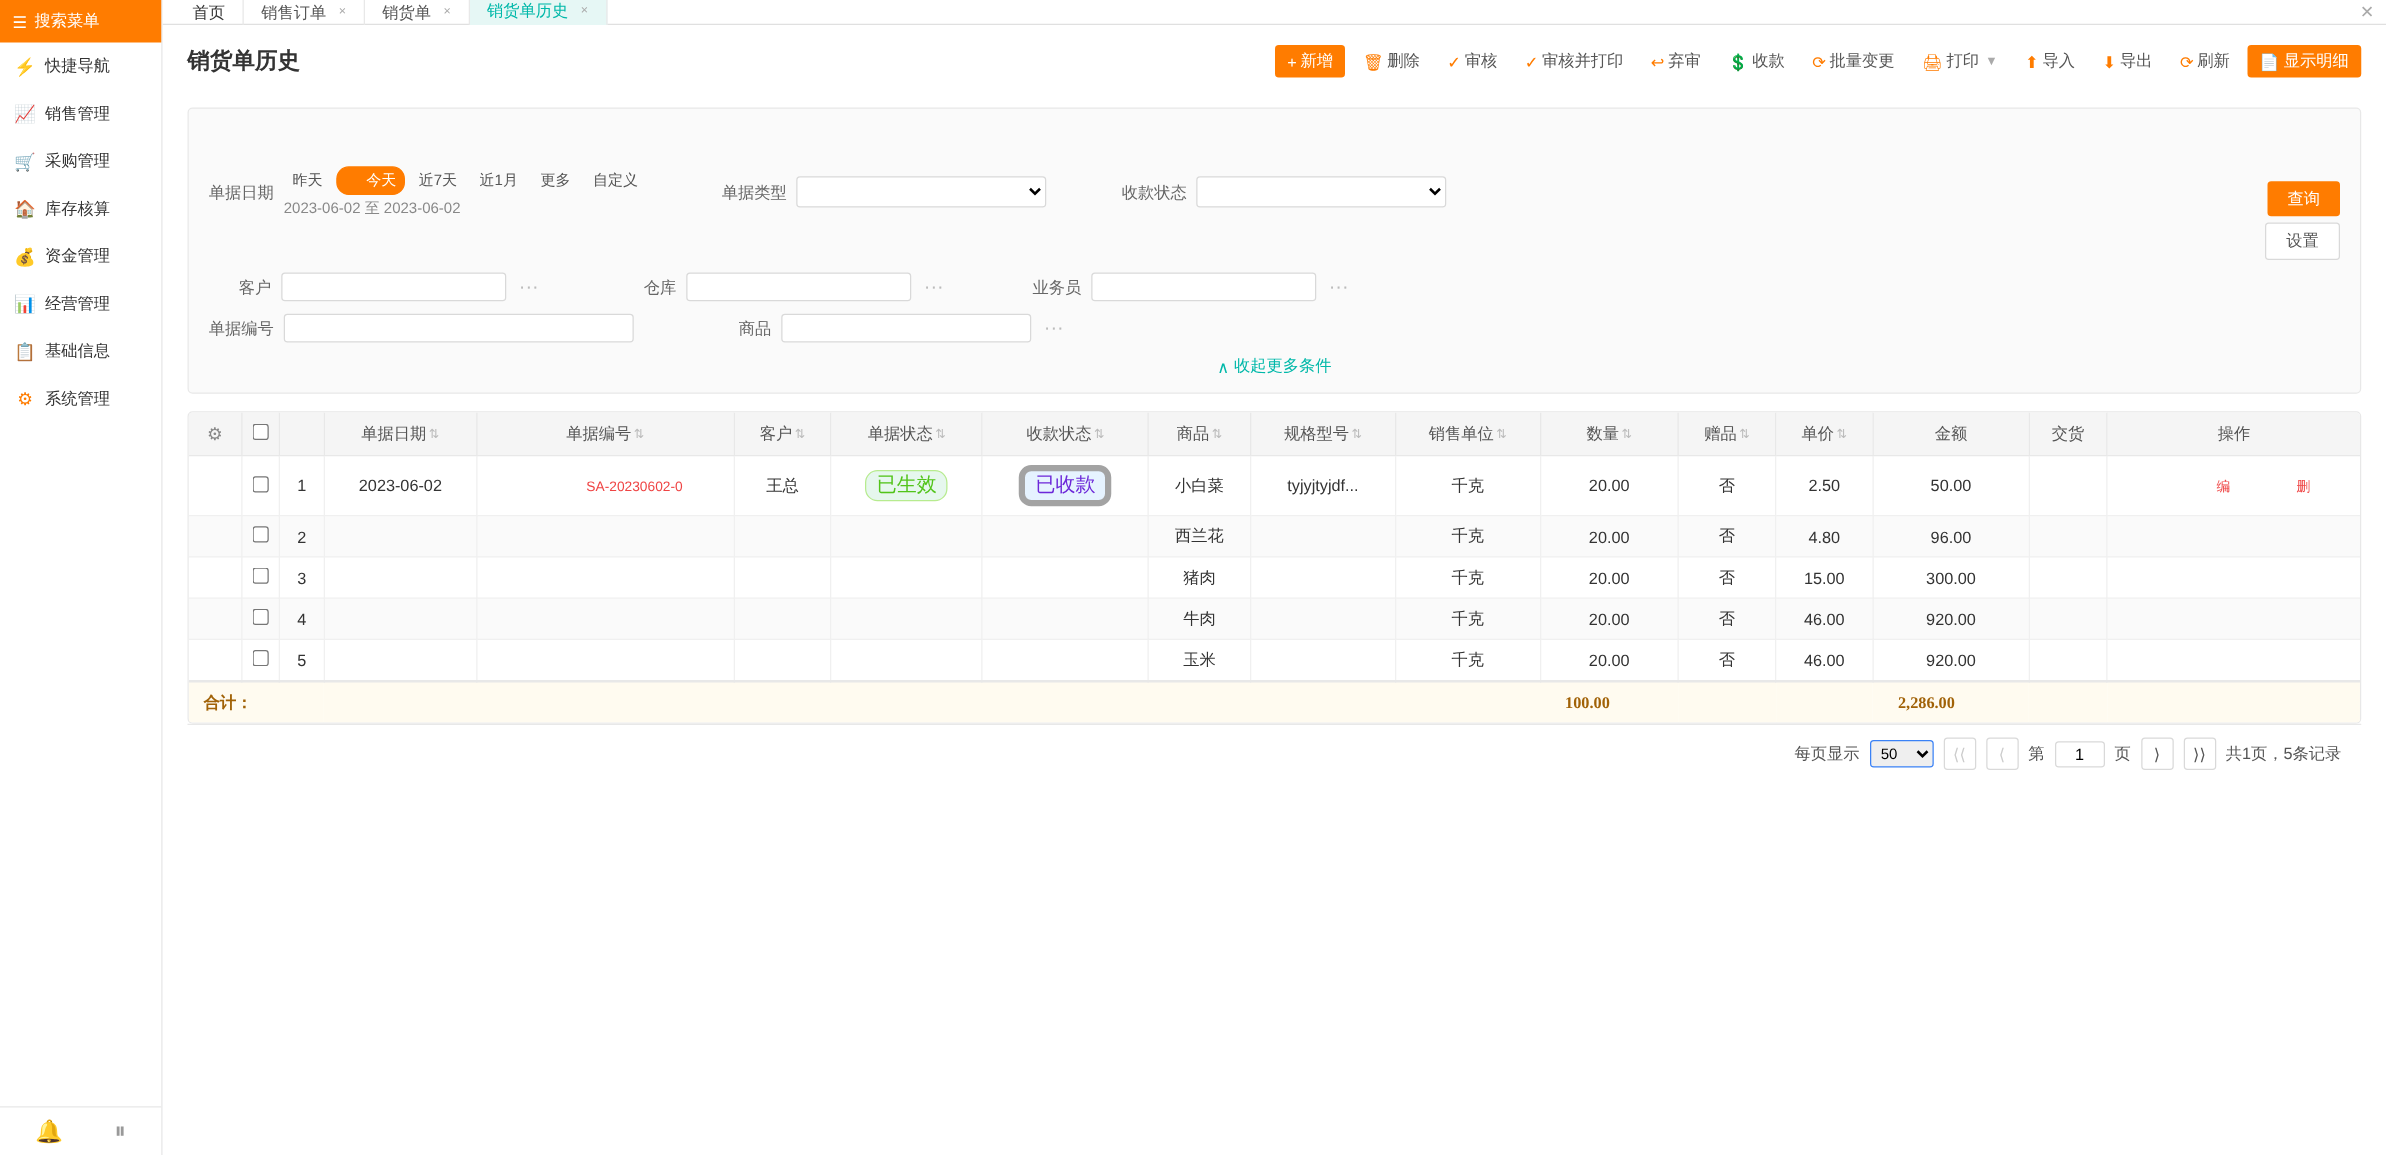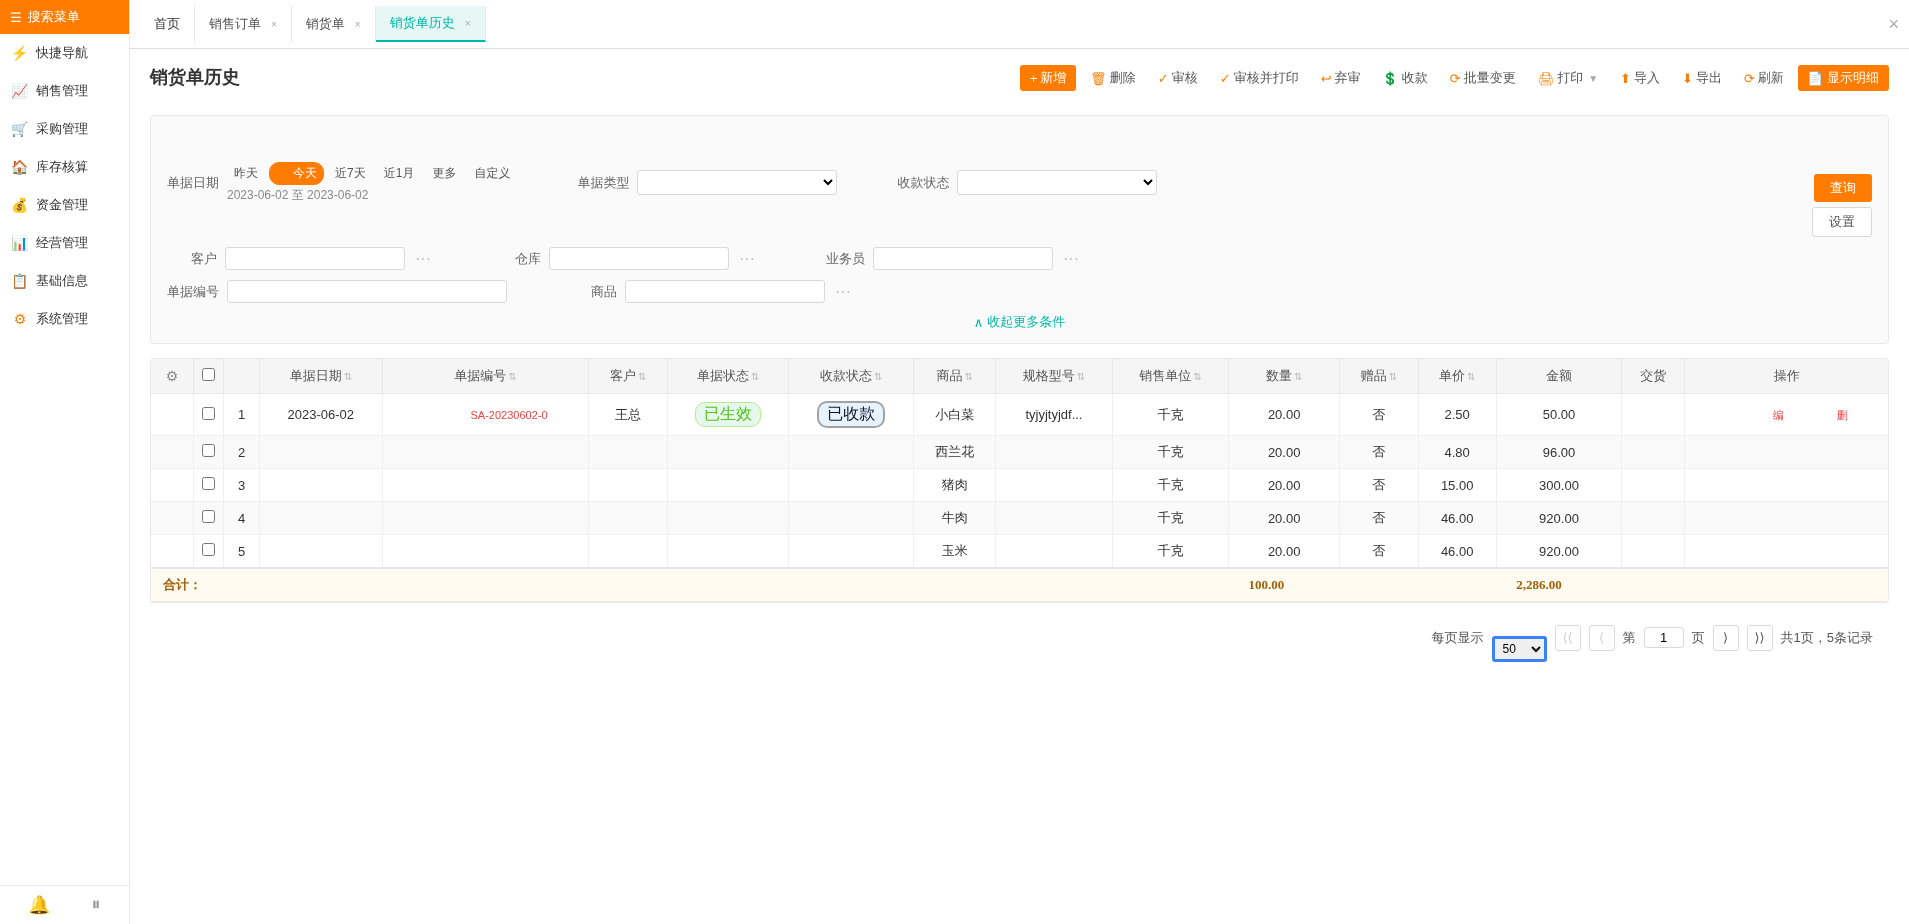--- a/index.html
+++ b/index.html
@@ -10,21 +10,21 @@
     .sidebar-header { background: #ff7c00; color: #fff; padding: 8px 10px; font-size: 12px; display: flex; align-items: center; gap: 6px; cursor: pointer; }
     .sidebar-item { display: flex; align-items: center; gap: 8px; padding: 10px 12px; cursor: pointer; color: #333; font-size: 13px; }
     .sidebar-item .icon { width: 16px; height: 16px; display: flex; align-items: center; justify-content: center; color: #ff7c00; font-size: 14px; }
     .sidebar-footer { margin-top: auto; border-top: 1px solid #e8e8e8; padding: 8px; display: flex; justify-content: space-around; }
     .sidebar-footer-btn { cursor: pointer; color: #999; font-size: 18px; }
 
     
     .main { flex: 1; display: flex; flex-direction: column; height: 100%; overflow: hidden; }
 
     
-    .tabs-bar { display: flex; align-items: center; background: #fff; border-bottom: 1px solid #e0e0e0; padding: 0 10px; height: 49px; }
+    .tabs-bar { display: flex; align-items: center; background: #fff; border-bottom: 1px solid #e0e0e0; padding: 0 10px; height: 20px; }
     .tab { padding: 0 14px; height: 36px; display: flex; align-items: center; gap: 6px; cursor: pointer; font-size: 13px; color: #555; border-right: 1px solid #e8e8e8; }
     .tab.active { background: #e6f7f5; color: #00b8a9; border-bottom: 2px solid #00b8a9; }
     .tab.home { color: #333; font-weight: normal; }
     .tab-close { margin-left: 4px; color: #aaa; cursor: pointer; font-size: 10px; }
     .tabs-bar-end { margin-left: auto; display: flex; align-items: center; gap: 10px; }
     .close-all-btn { font-size: 18px; color: #aaa; cursor: pointer; }
 
     
     .content { flex: 1; overflow: auto; padding: 0; background: #f0f2f5; }
     .page { background: #fff; margin: 0; padding: 16px 20px; min-height: 100%; }
@@ -66,31 +66,31 @@
     thead th { padding: 8px 8px; border-bottom: 1px solid #e8e8e8; border-right: 1px solid #e8e8e8; color: #555; font-weight: normal; white-space: nowrap; text-align: center; }
     thead th:last-child { border-right: none; }
     tbody tr { background: #fff; }
     tbody tr:nth-child(even) { background: #fafafa; }
     tbody td { padding: 7px 8px; border-bottom: 1px solid #f0f0f0; border-right: 1px solid #f0f0f0; text-align: center; color: #333; white-space: nowrap; }
     tbody td:last-child { border-right: none; }
     .col-sort { display: inline-flex; align-items: center; gap: 2px; cursor: pointer; }
     .sort-icon { color: #bbb; font-size: 10px; }
     .status-badge { display: inline-block; padding: 1px 8px; border-radius: 10px; font-size: 16px; }
     .status-valid { background: #e6f7ee; color: #52c41a; border: 1px solid #b7eb8f; }
-    .status-received { background: #e6f3ff; color: #0f172a; border: 2px solid #a3a3a3; }
+    .status-received { background: #e6f3ff; color: #6d28d9; border: 5px solid #a3a3a3; }
     .action-link { color: #ef4444; cursor: pointer; font-size: 11px; margin-left: 47px; }
     .gear-icon-cell { cursor: pointer; color: #888; font-size: 14px; }
 
     
     .table-summary { background: #fffbf0; border-top: 2px solid #e8e8e8; }
     .table-summary td { padding: 7px 20px; font-weight: bold; color: #a16207; font-family: Liberation Serif, serif; }
 
     
     .pagination-bar { display: flex; align-items: center; justify-content: flex-end; padding: 10px 16px; gap: 8px; font-size: 13px; color: #555; background: #fff; border-top: 1px solid #e8e8e8; }
-    .page-size-select { border: 3px solid #3b82f6; border-radius: 3px; padding: 2px 4px; font-size: 12px; margin-top: 23px; }
+    .page-size-select { border: 1px solid #3b82f6; border-radius: 3px; padding: 2px 4px; font-size: 12px; }
     .page-btn { width: 26px; height: 26px; display: flex; align-items: center; justify-content: center; border: 1px solid #d9d9d9; border-radius: 3px; cursor: pointer; background: #fff; font-size: 13px; color: #555; }
     .page-btn.disabled { color: #ccc; cursor: default; }
     .page-input { width: 40px; border: 1px solid #d9d9d9; border-radius: 3px; text-align: center; padding: 2px 4px; font-size: 13px; }
 
     .col-checkbox { width: 30px; }
     .col-num { width: 36px; }
 
     .dropdown-arrow { font-size: 10px; color: #aaa; margin-left: 2px; }
   </style>
 </head>

